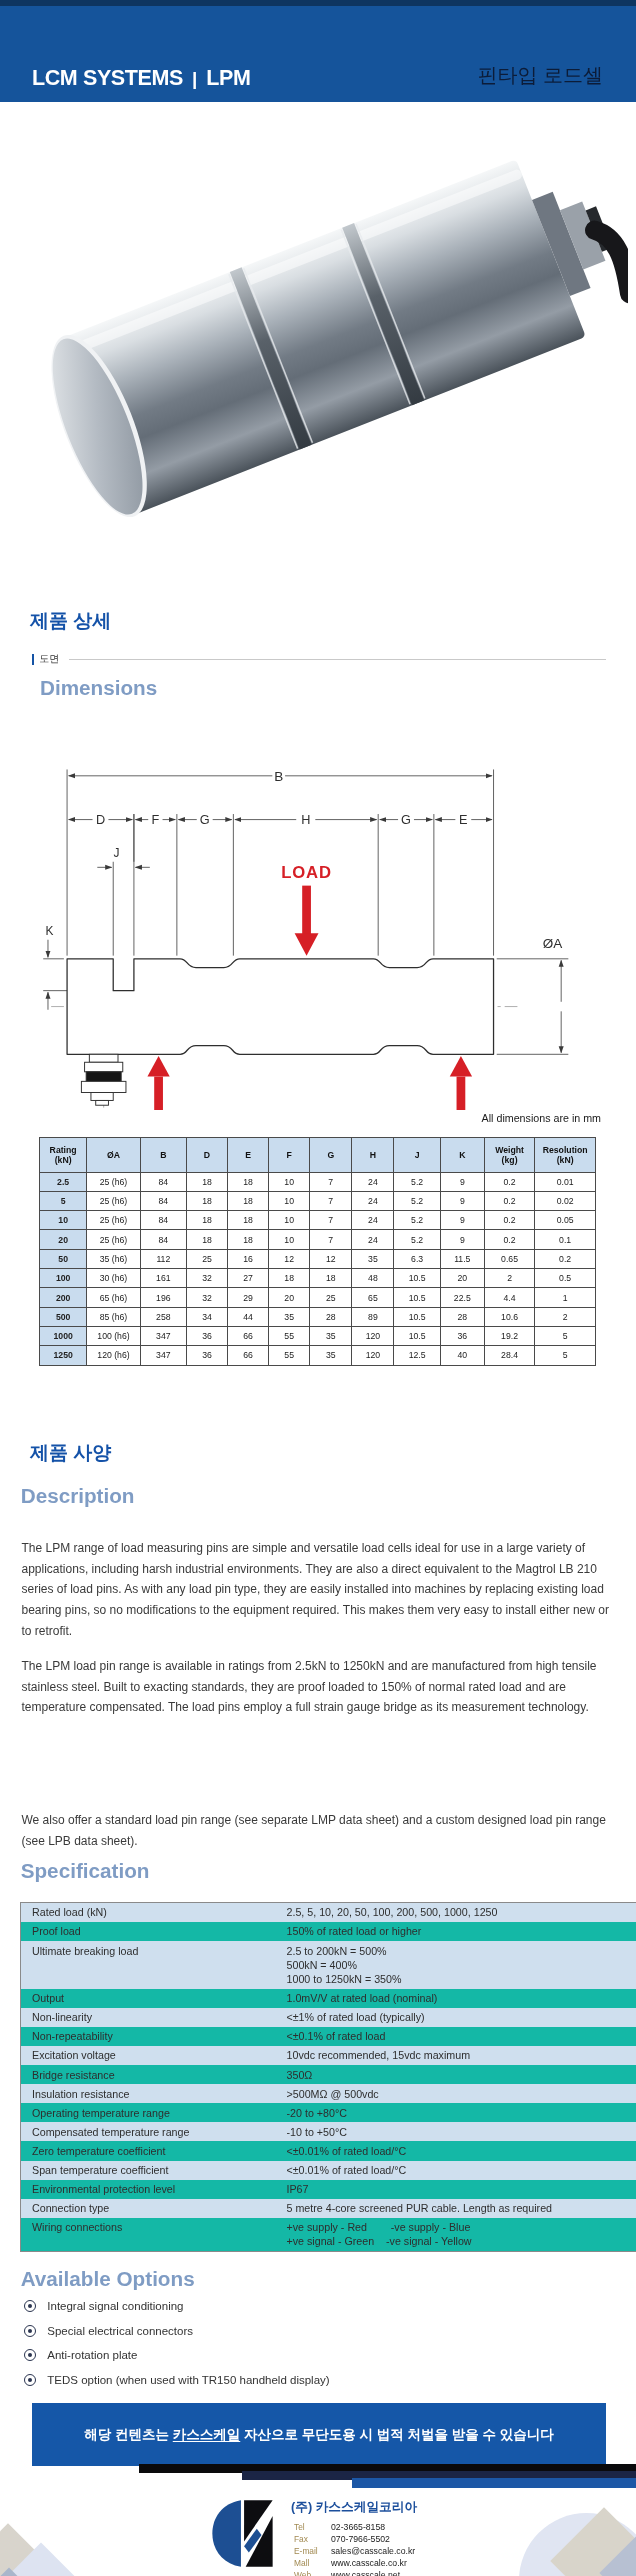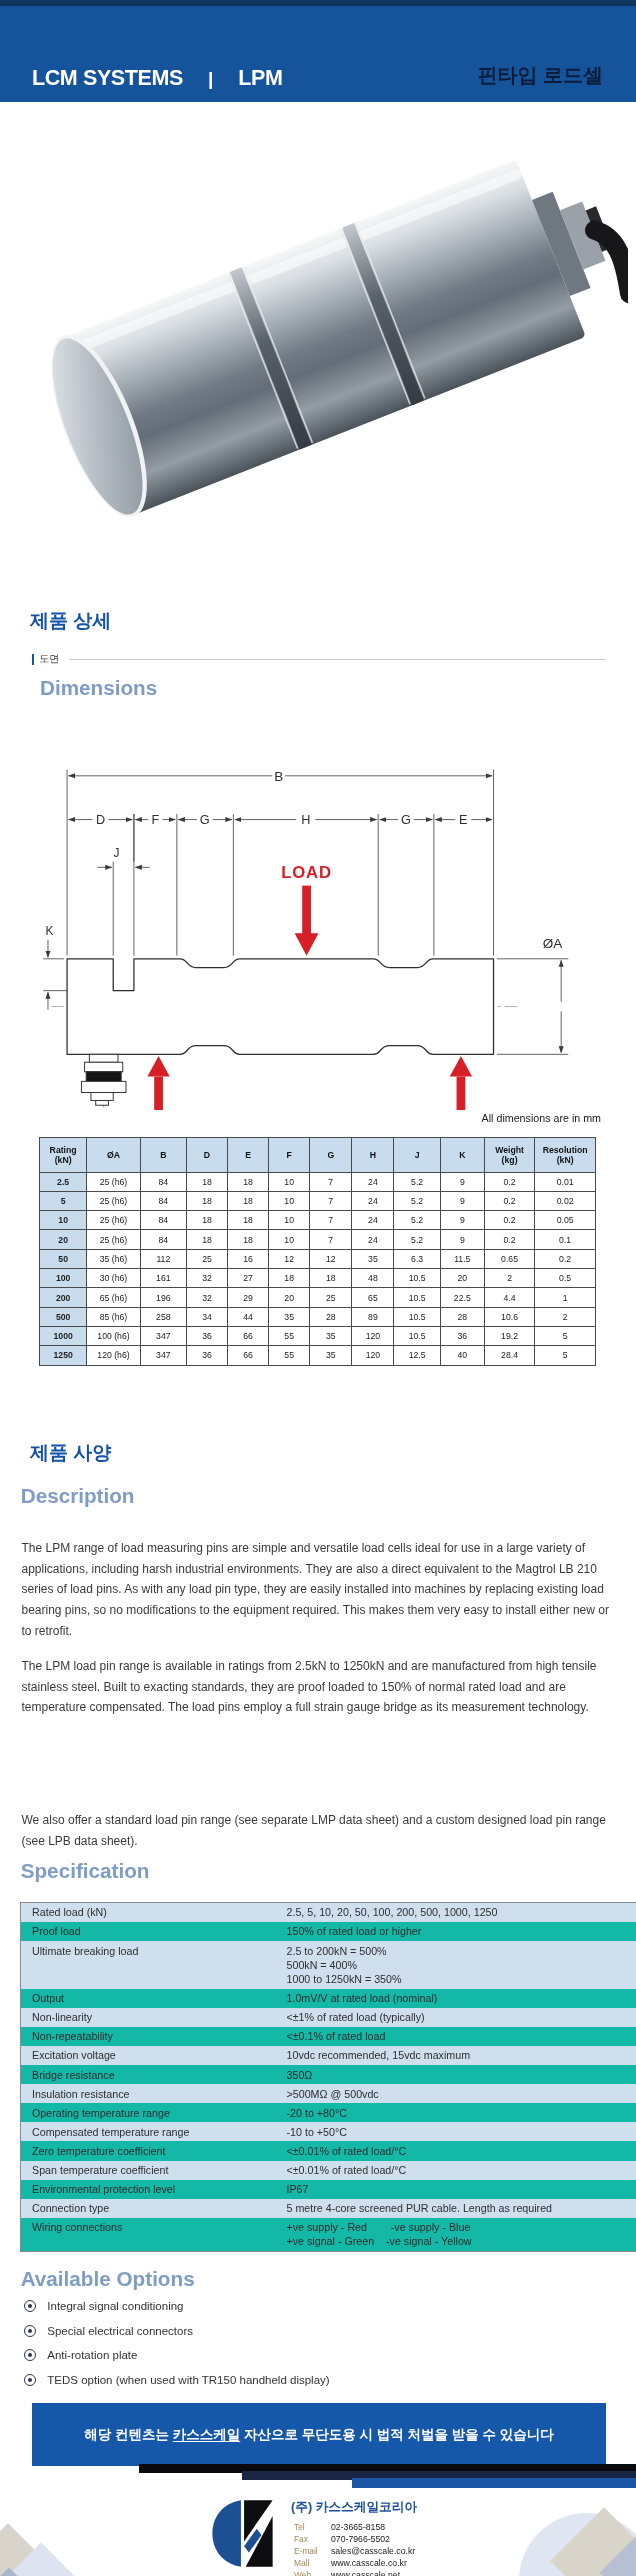--- a/index.html
+++ b/index.html
@@ -2,24 +2,24 @@
 <html style="font-size:12.7px"><head>
 <meta charset="utf-8">
 <style>
   html,body{margin:0;padding:0;background:#ffffff;}
   #page{position:relative;width:636px;height:2576px;background:#fff;overflow:hidden;
         font-family:"Liberation Sans", sans-serif;color:#222;}
 
   
   .topbar{position:absolute;left:0;top:0;width:636px;height:102px;background:#15549b;}
   .topbar-strip{position:absolute;left:0;top:0;width:636px;height:6.4px;background:#0e3560;}
-  .brand-row{position:absolute;left:32px;bottom:11px;display:flex;align-items:baseline;gap:25px;justify-content:center;}
+  .brand-row{position:absolute;left:32px;bottom:11px;display:flex;align-items:baseline;gap:9px;justify-content:center;}
   .brand{color:#ffffff;font-size:21.5px;font-weight:bold;letter-spacing:-0.4px;}
   .brand-sep{color:#ffffff;font-size:19px;font-weight:bold;}
-  .subtitle-kr{position:absolute;right:33px;bottom:12.7px;color:#0c1c38;font-size:20px;font-weight:bold;}
+  .subtitle-kr{position:absolute;right:33px;bottom:12.7px;color:#0c1c38;font-size:20px;font-weight:normal;}
 
   
   .kr-title{position:absolute;left:30px;color:#1452a8;font-size:19px;font-weight:bold;}
   .en-heading{position:absolute;color:#7f9cc4;font-size:20.7px;font-weight:bold;}
 
   .tab-row{position:absolute;left:32px;top:652px;width:574px;display:flex;align-items:center;}
   .tab-bar{width:2.4px;height:11px;background:#1553a5;margin-right:4.8px;}
   .tab-label{font-size:10px;color:#333;}
   .tab-rule{flex:1;height:0.8px;background:#c9c9c9;margin-left:9.5px;}
 

